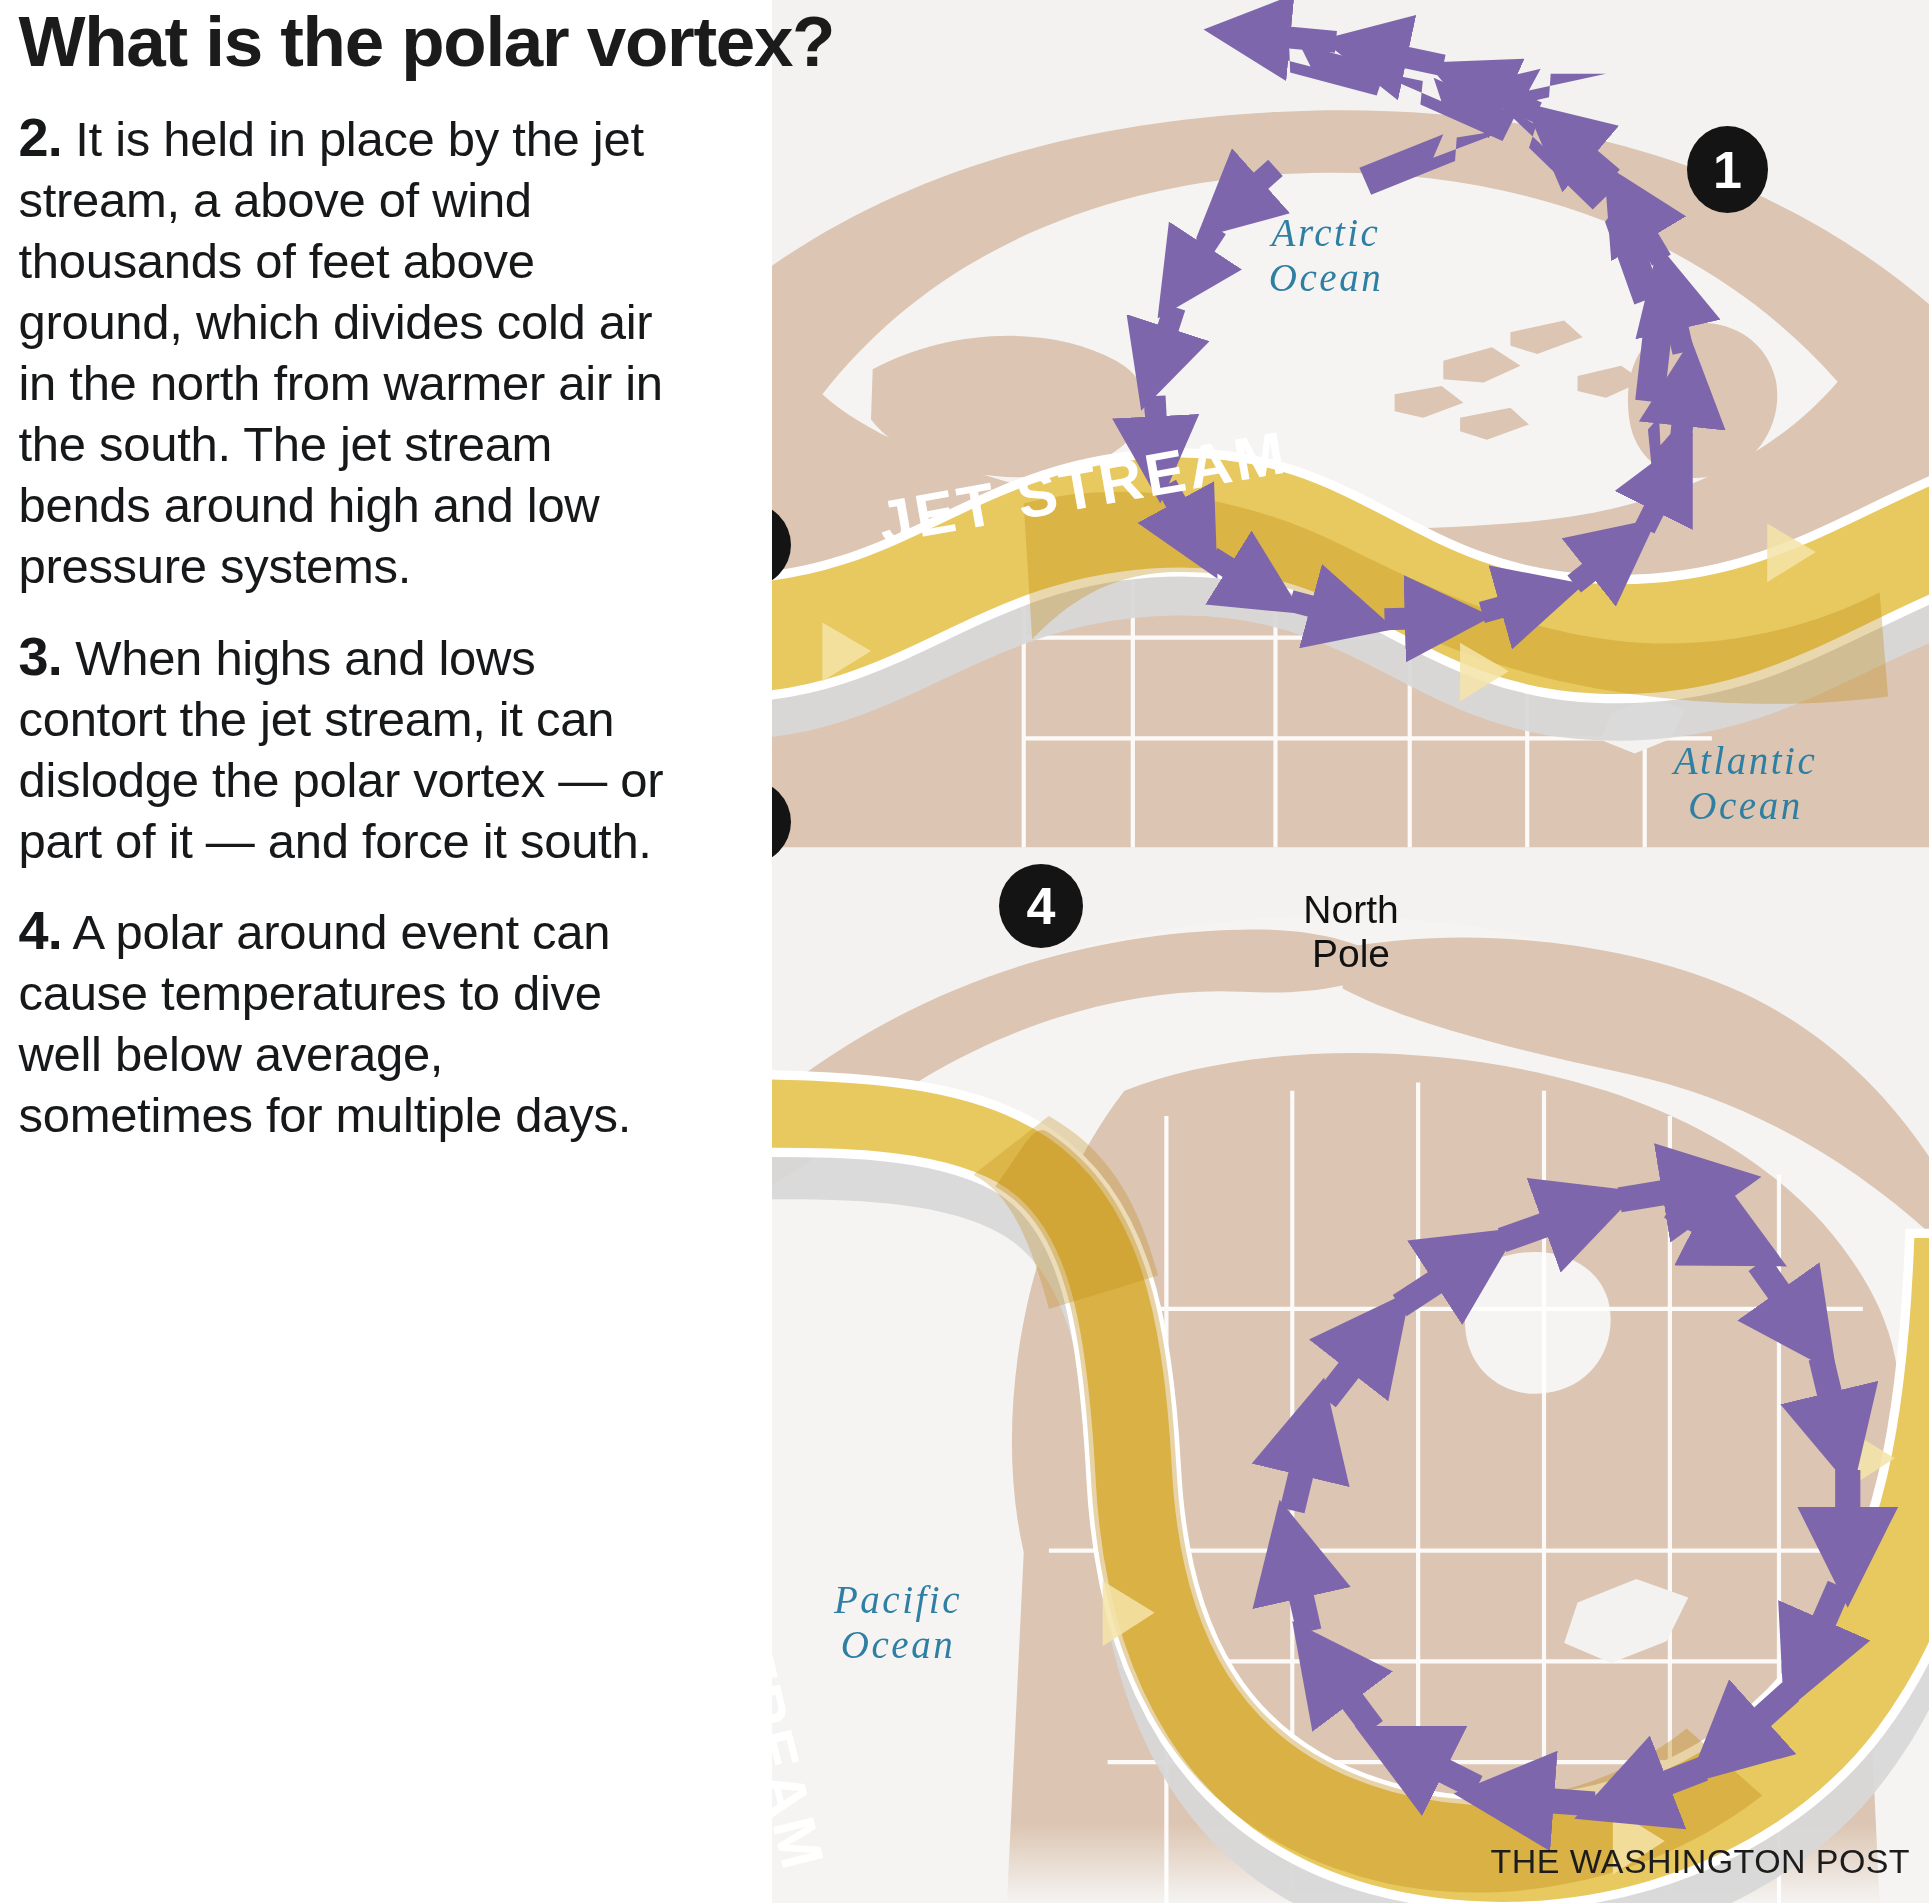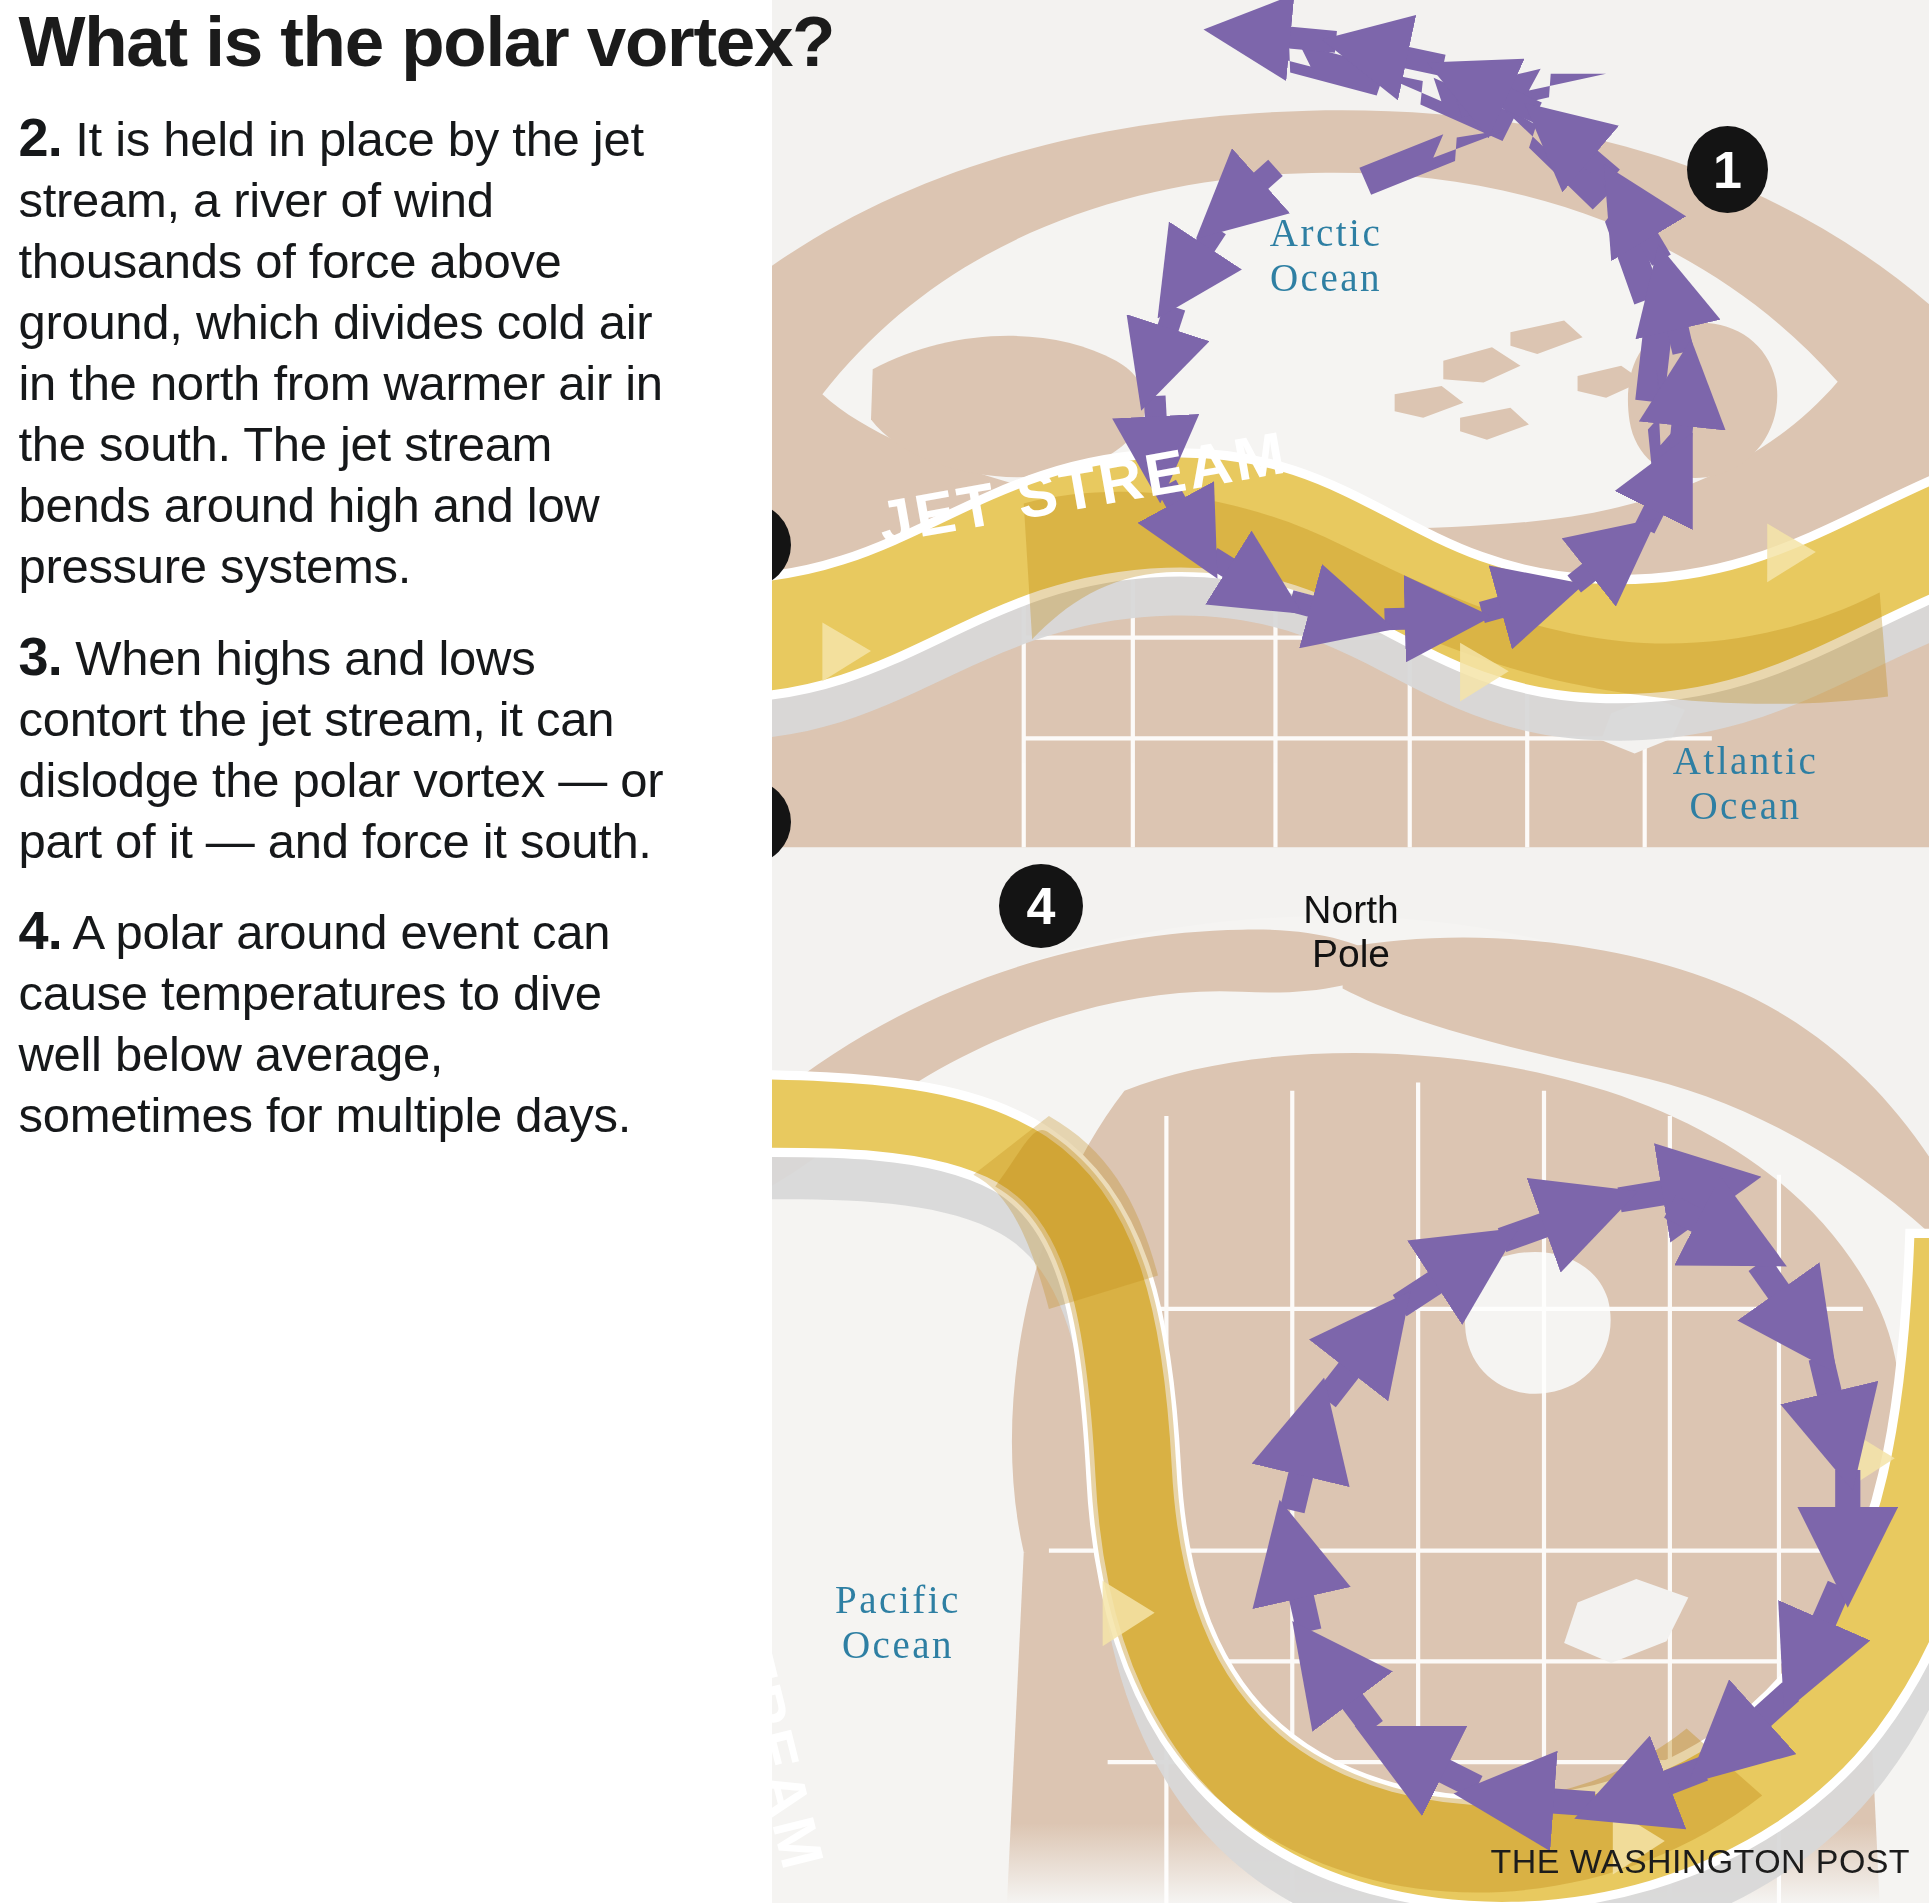--- a/index.html
+++ b/index.html
@@ -34,21 +34,21 @@
   #maps{
     position:absolute;left:772px;top:0;width:1158px;height:1903px;
     background:#f3f2f0;overflow:hidden;
   }
   .mapstage{position:absolute;left:0;top:0;width:1158px;height:1903px;}
   svg.mapsvg{position:absolute;left:0;top:0;width:1158px;height:1903px;display:block;}
 
   
   .olabel{
     position:absolute;color:#2e7fa3;font-family:"Liberation Serif", serif;
-    font-size:39px;line-height:45px;text-align:center;
+    font-style:italic;font-size:39px;line-height:45px;text-align:center;
     letter-spacing:2.5px;pointer-events:none;
   }
   .plabel{
     position:absolute;color:#111111;font-family:"Liberation Sans", sans-serif;
     font-size:39px;line-height:44px;text-align:center;letter-spacing:0px;
   }
   .marker{
     position:absolute;width:81px;height:87px;border-radius:50%;
     background:#141414;color:#ffffff;font-weight:bold;font-size:52px;
     display:flex;align-items:center;justify-content:center;
@@ -68,21 +68,21 @@
 </head>
 <body>
 
 <div id="root">
 
   <div id="leftcol">
     <div id="title">What is the polar vortex?</div>
     <div id="steps">
       <div class="step">
         <p><span class="num">2.</span>
-           <span>It is held in place by the jet stream, a river of wind thousands of force above ground, which divides cold air in the north from warmer air in the south. The jet stream bends around high and low pressure systems.</span></p>
+           <span>It is held in place by the jet stream, a above of wind thousands of feet above ground, which divides cold air in the north from warmer air in the south. The jet stream bends around high and low pressure systems.</span></p>
       </div>
       <div class="step">
         <p><span class="num">3.</span>
            <span>When highs and lows contort the jet stream, it can dislodge the polar vortex — or part of it — and force it south.</span></p>
       </div>
       <div class="step">
         <p><span class="num">4.</span>
            <span>A polar around event can cause temperatures to dive well below average, sometimes for multiple days.</span></p>
       </div>
     </div>

